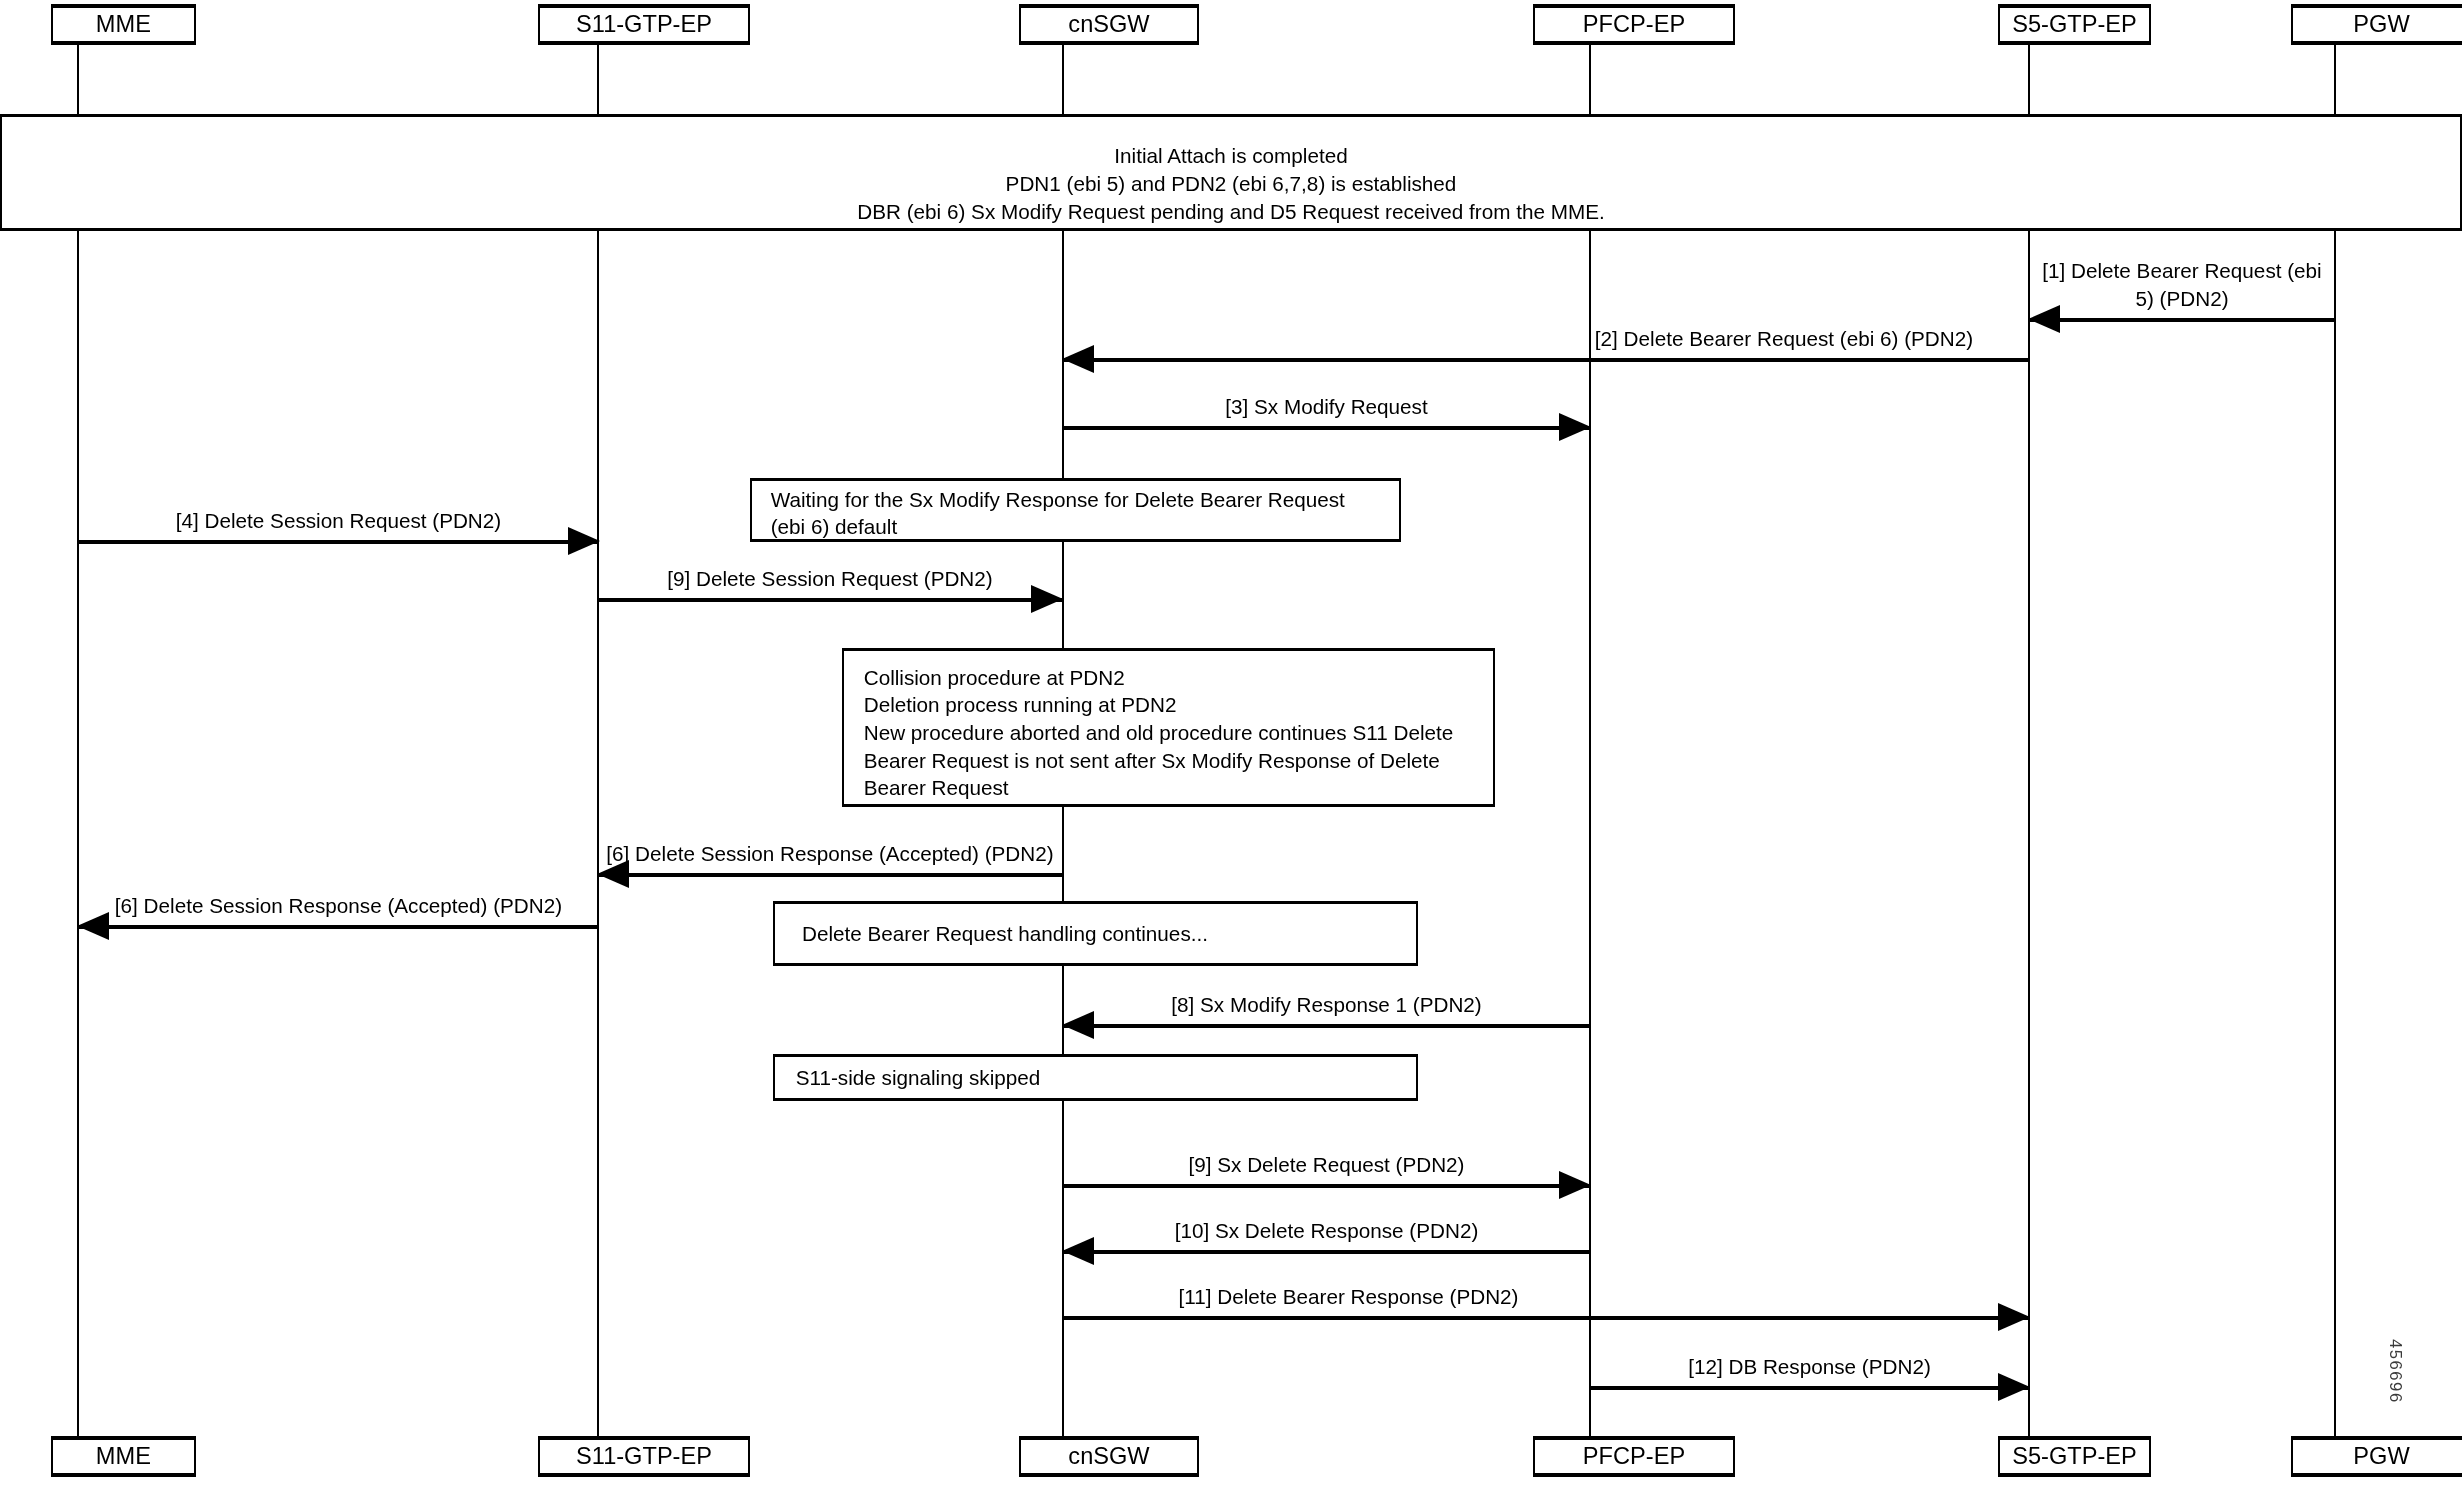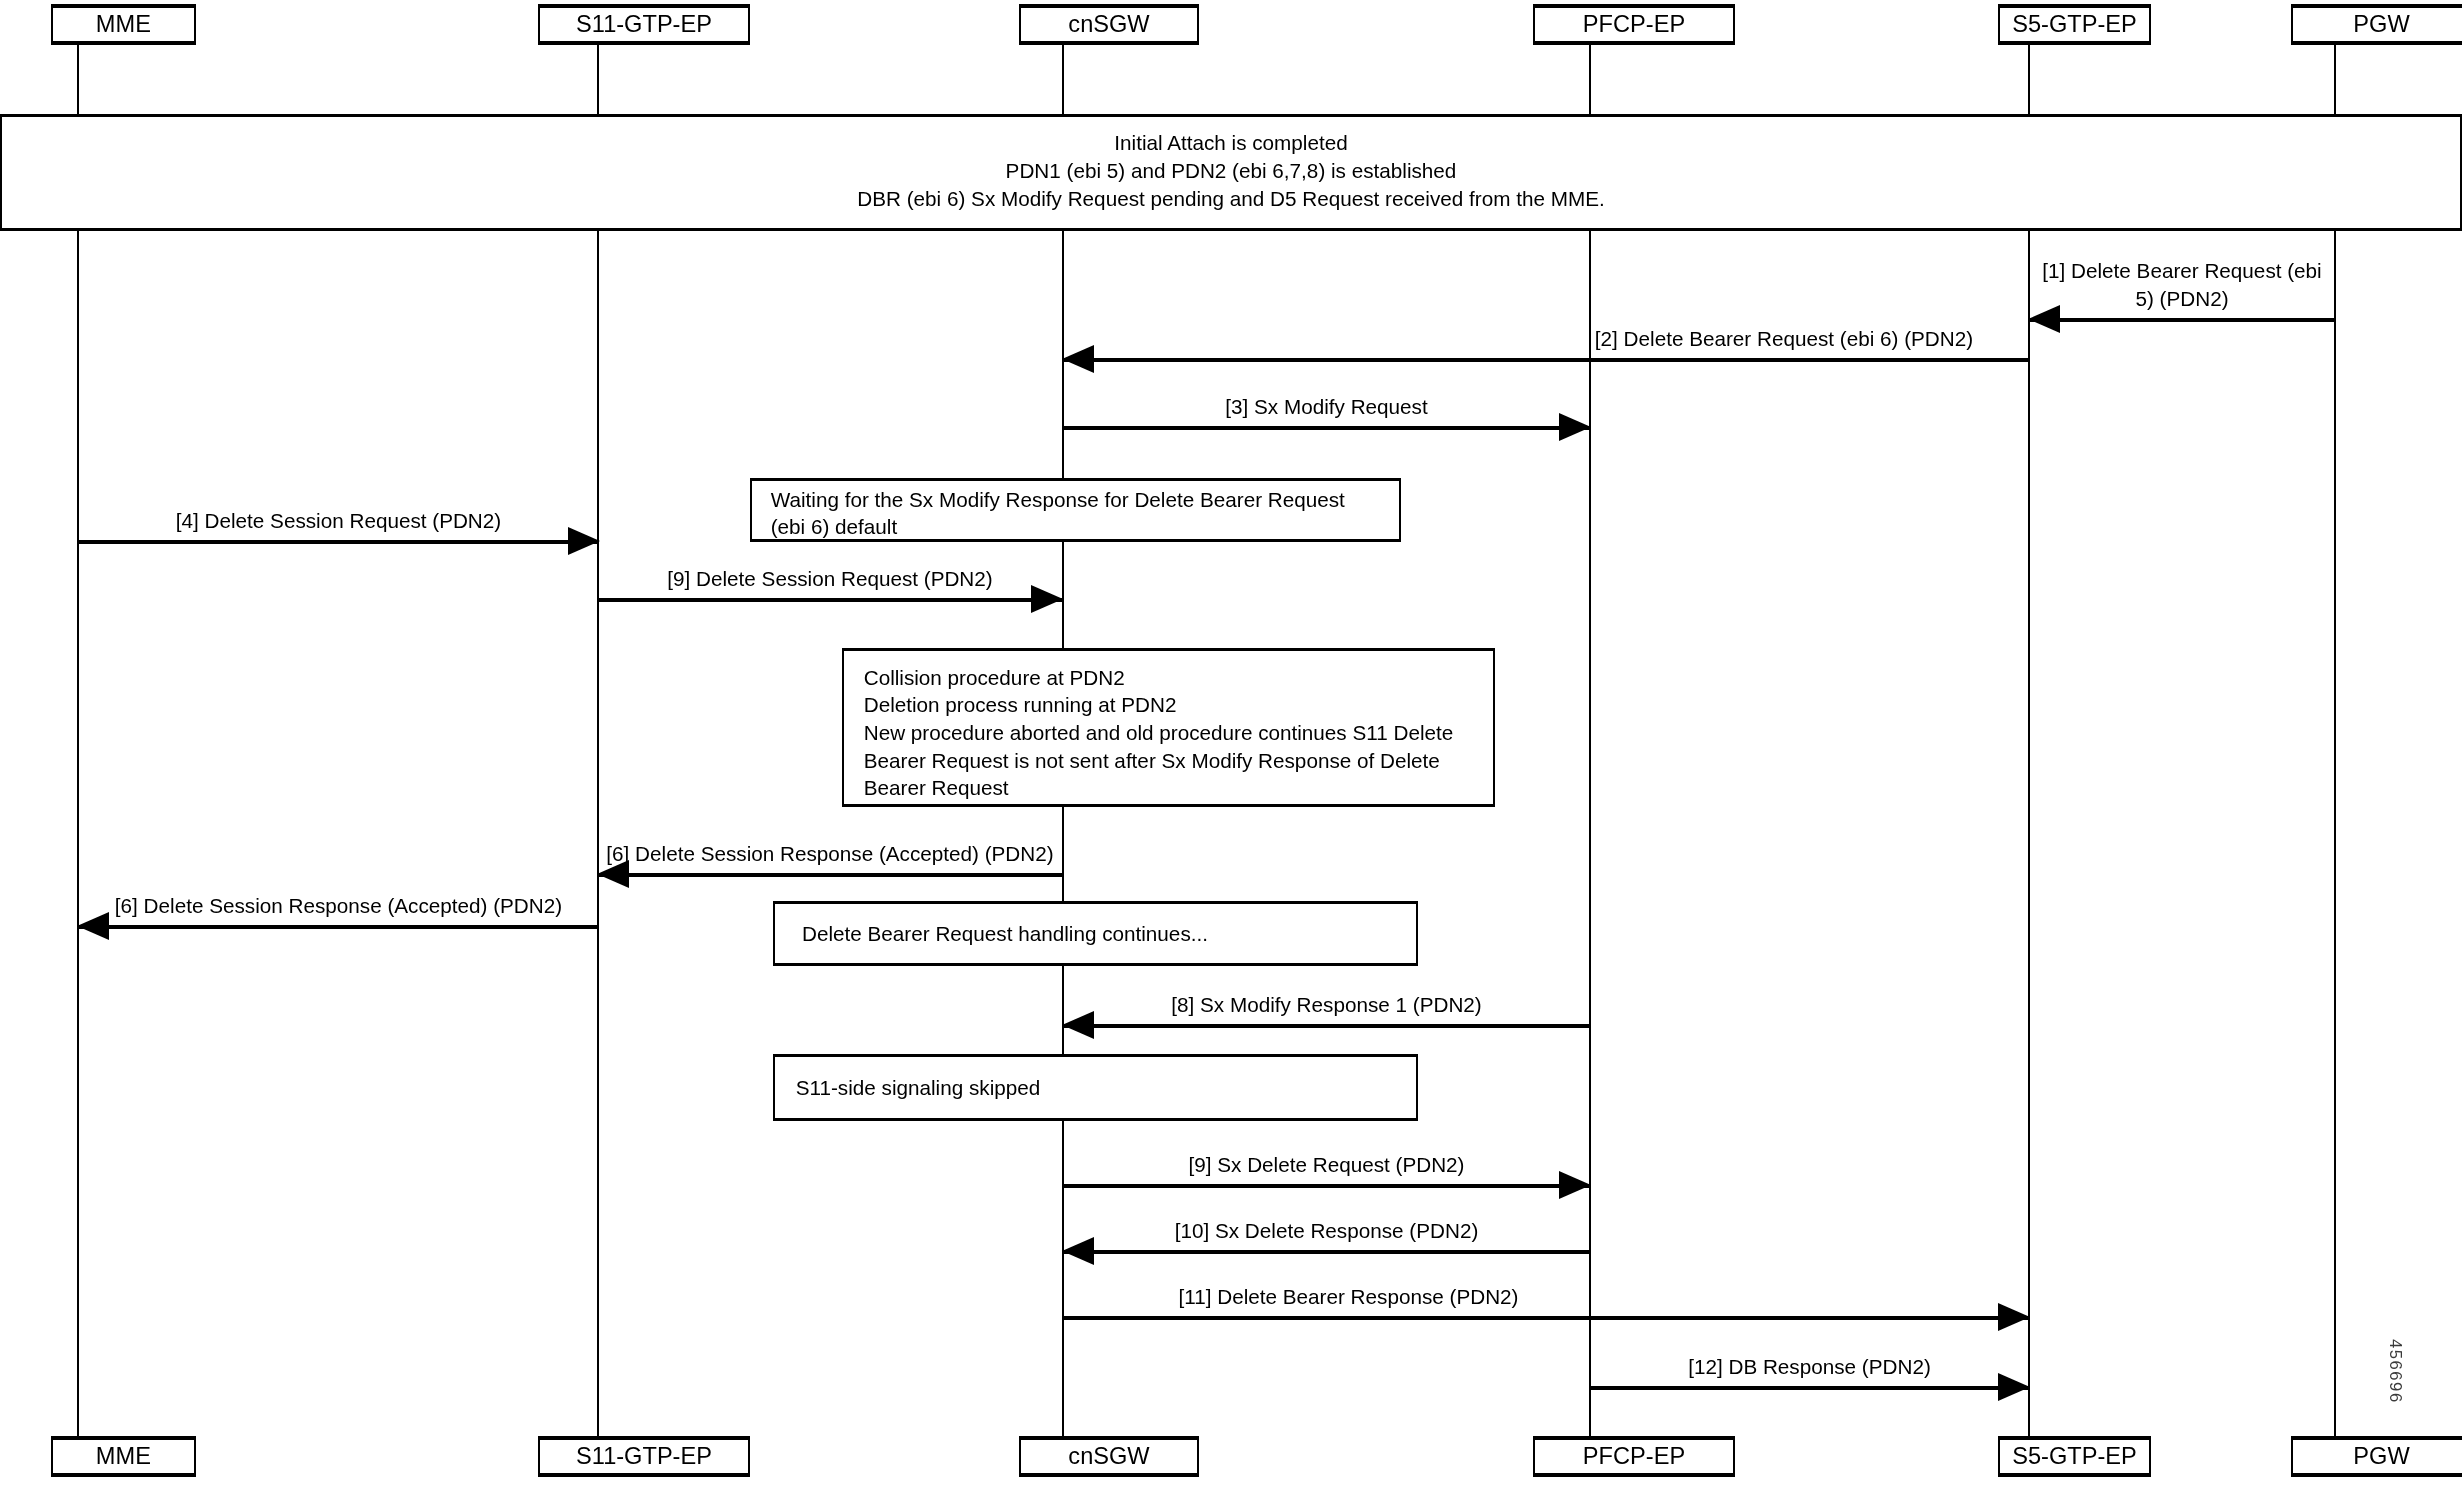--- a/index.html
+++ b/index.html
@@ -38,26 +38,26 @@
     position:absolute;
     background:#fff;
     border:2px solid #000;
     border-top-width:3.9px;border-bottom-width:3.9px;
     font-size:20.7px;
     z-index:2;
   }
   .note .nline{white-space:nowrap;}
   #banner{
     left:0;top:114px;width:2462px;height:117px;
-    text-align:center;padding-top:12px;line-height:28px;
+    text-align:center;padding-top:25px;line-height:28px;
   }
   #note-waiting{left:750px;top:478px;width:651px;height:64px;padding:6.4px 9.8px 0 18.7px;line-height:26.6px;}
   #note-collision{left:842px;top:648px;width:653px;height:159px;padding:12.8px 9.8px 0 19.7px;line-height:27.6px;}
   #note-continues{left:773px;top:901px;width:645px;height:65px;display:flex;align-items:center;padding-left:27px;}
-  #note-skipped{left:773px;top:1054px;width:645px;height:67px;display:flex;align-items:center;padding-left:20.7px;}
+  #note-skipped{left:773px;top:1054px;width:645px;height:47px;display:flex;align-items:center;padding-left:20.7px;}
 
   
   .msg{position:absolute;height:0;z-index:4;}
   .msg .line{position:absolute;left:0;right:0;top:-2px;height:3.9px;background:#000;}
   .msg .head{
     position:absolute;top:-14.8px;width:0;height:0;
     border-top:14.8px solid transparent;border-bottom:14.8px solid transparent;
   }
   .msg .head.r{right:-1px;border-left:32.5px solid #000;}
   .msg .head.l{left:-1px;border-right:32.5px solid #000;}

